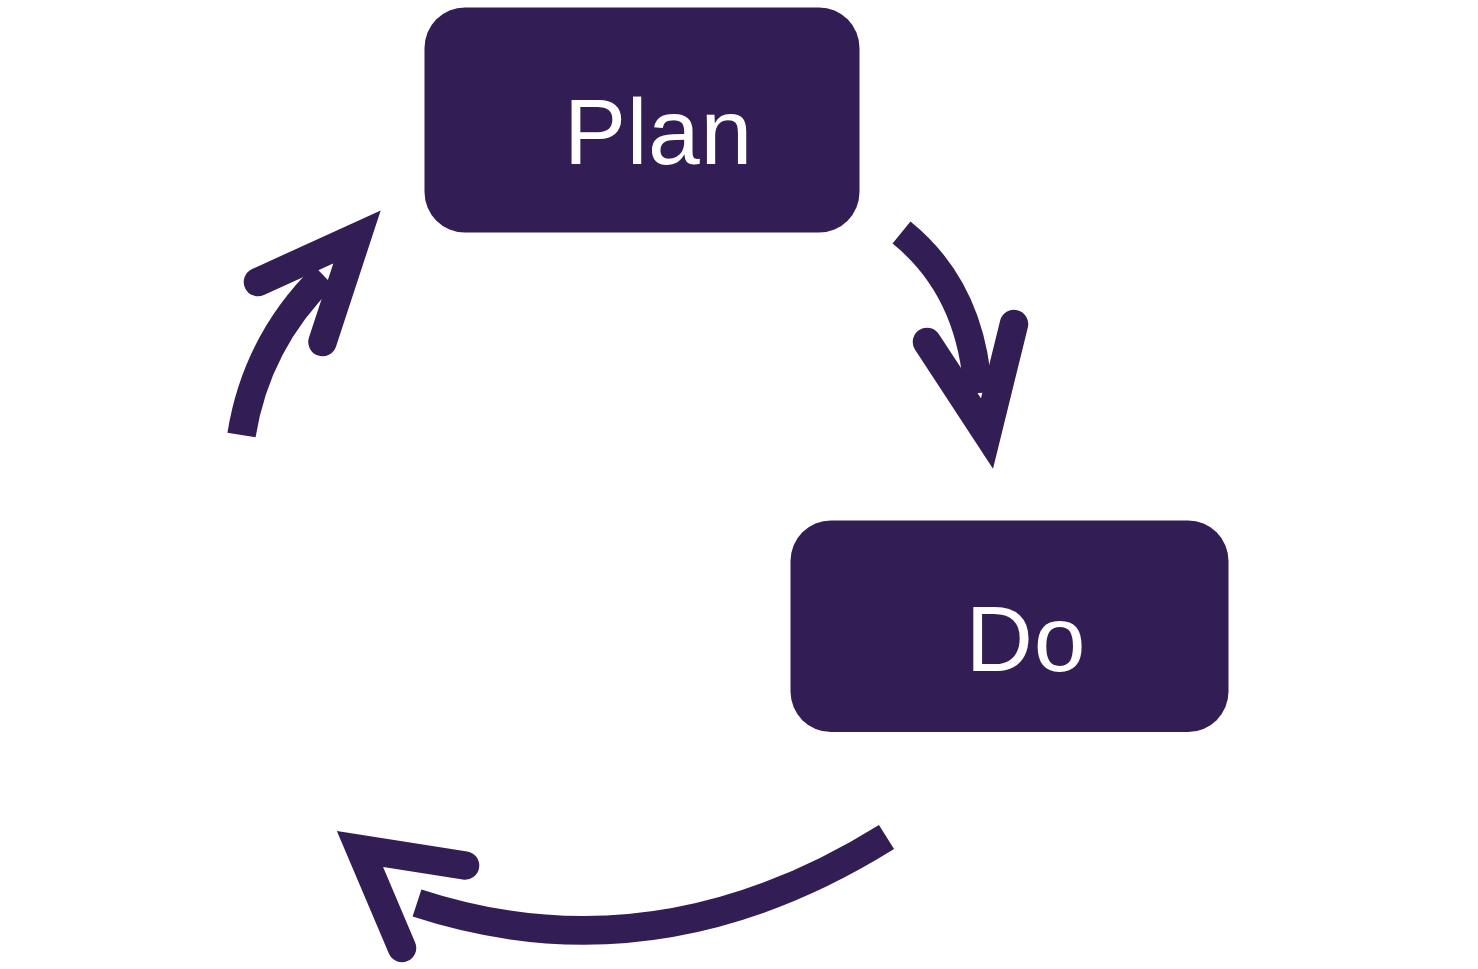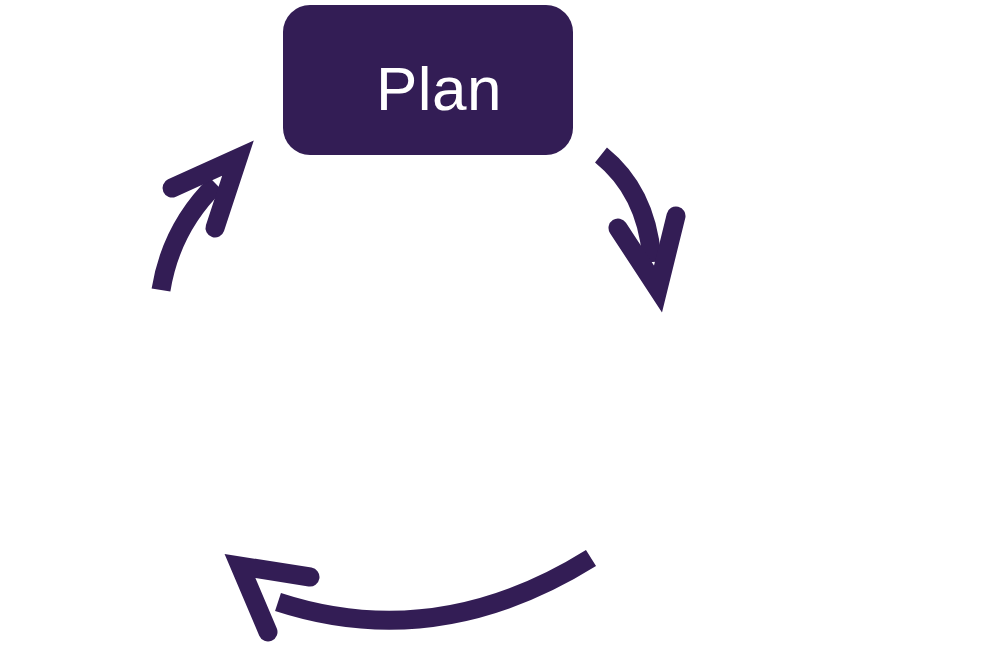--- a/index.html
+++ b/index.html
@@ -72,15 +72,18 @@
     <g>
       <path class="arrow-shaft" d="M 161 290 Q 171 228 216 184"></path>
       <path class="arrow-head" d="M 172 188 L 238 158 L 215 228"></path>
     </g>
   </svg>
 
   <div class="node node-plan">
     <span>Plan</span>
   </div>
 
+  <div class="node node-do">
+    <span>Do</span>
+  </div>
 
 
 </div>
 
 </body></html>

